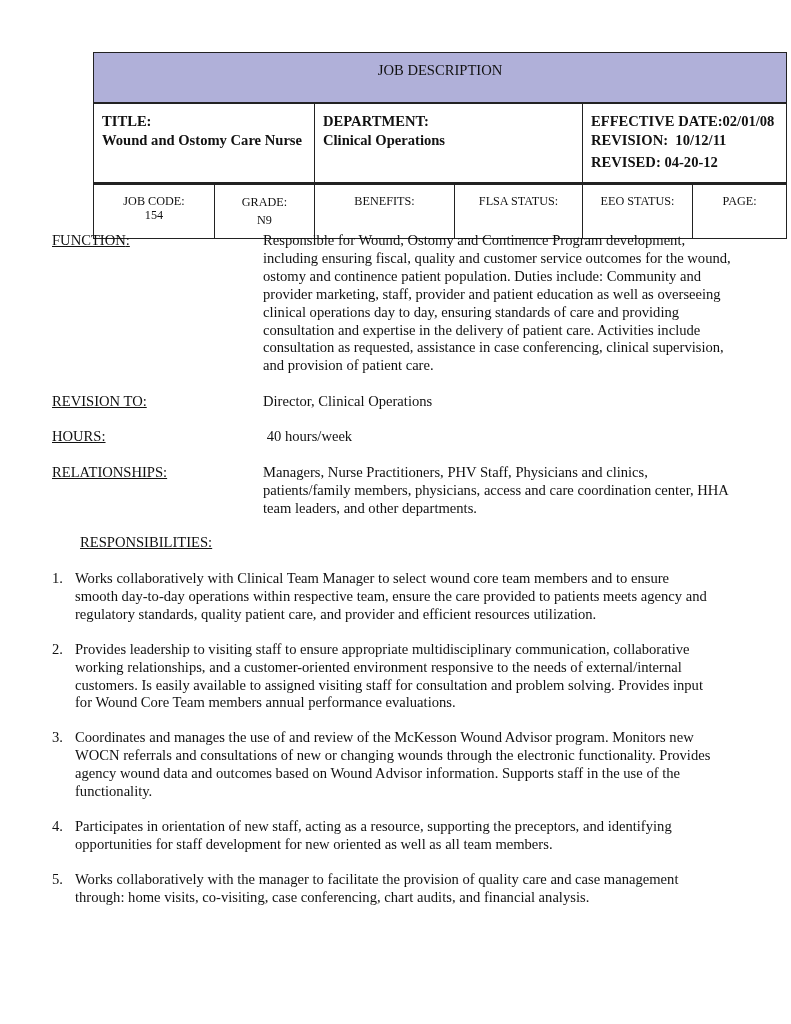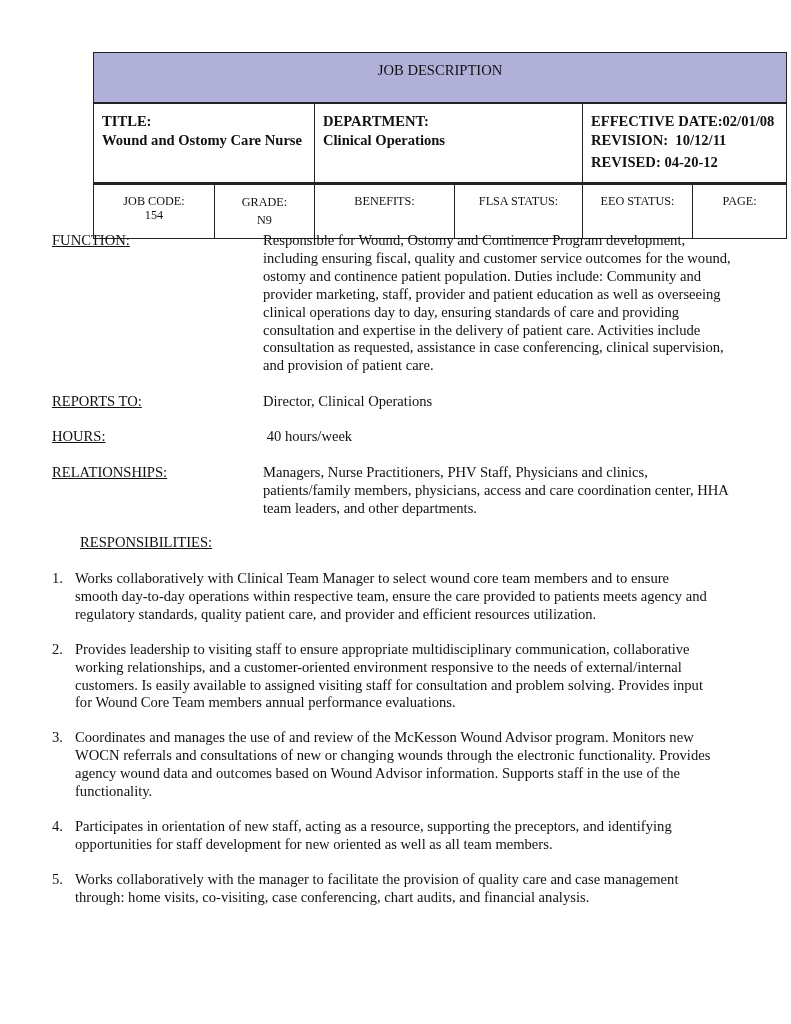--- a/index.html
+++ b/index.html
@@ -92,21 +92,21 @@
   </tr>
 </tbody>
   </table>
 
 <div class="sections">
   <div class="sec" style="top:0">
     <span class="sec-label"><span>FUNCTION</span><span class="nou">:</span></span>
     <div class="sec-val">Responsible for Wound, Ostomy and Continence Program development, including ensuring fiscal, quality and customer service outcomes for the wound, ostomy and continence patient population.  Duties include: Community and provider marketing, staff, provider and patient education as well as overseeing clinical operations day to day, ensuring standards of care and providing consultation and expertise in the delivery of patient care.  Activities include consultation as requested, assistance in case conferencing, clinical supervision, and provision of patient care.</div>
   </div>
   <div class="sec" style="top:161px">
-    <span class="sec-label">REPORTS TO:</span>
+    <span class="sec-label">REVISION TO:</span>
     <div class="sec-val">Director, Clinical Operations</div>
   </div>
   <div class="sec" style="top:196px">
     <span class="sec-label">HOURS:</span>
     <div class="sec-val" style="white-space:pre"> 40 hours/week</div>
   </div>
   <div class="sec" style="top:232px">
     <span class="sec-label">RELATIONSHIPS:</span>
     <div class="sec-val">Managers, Nurse Practitioners, PHV Staff, Physicians and clinics, patients/family members, physicians, access and care coordination center, HHA team leaders, and other departments.</div>
   </div>

